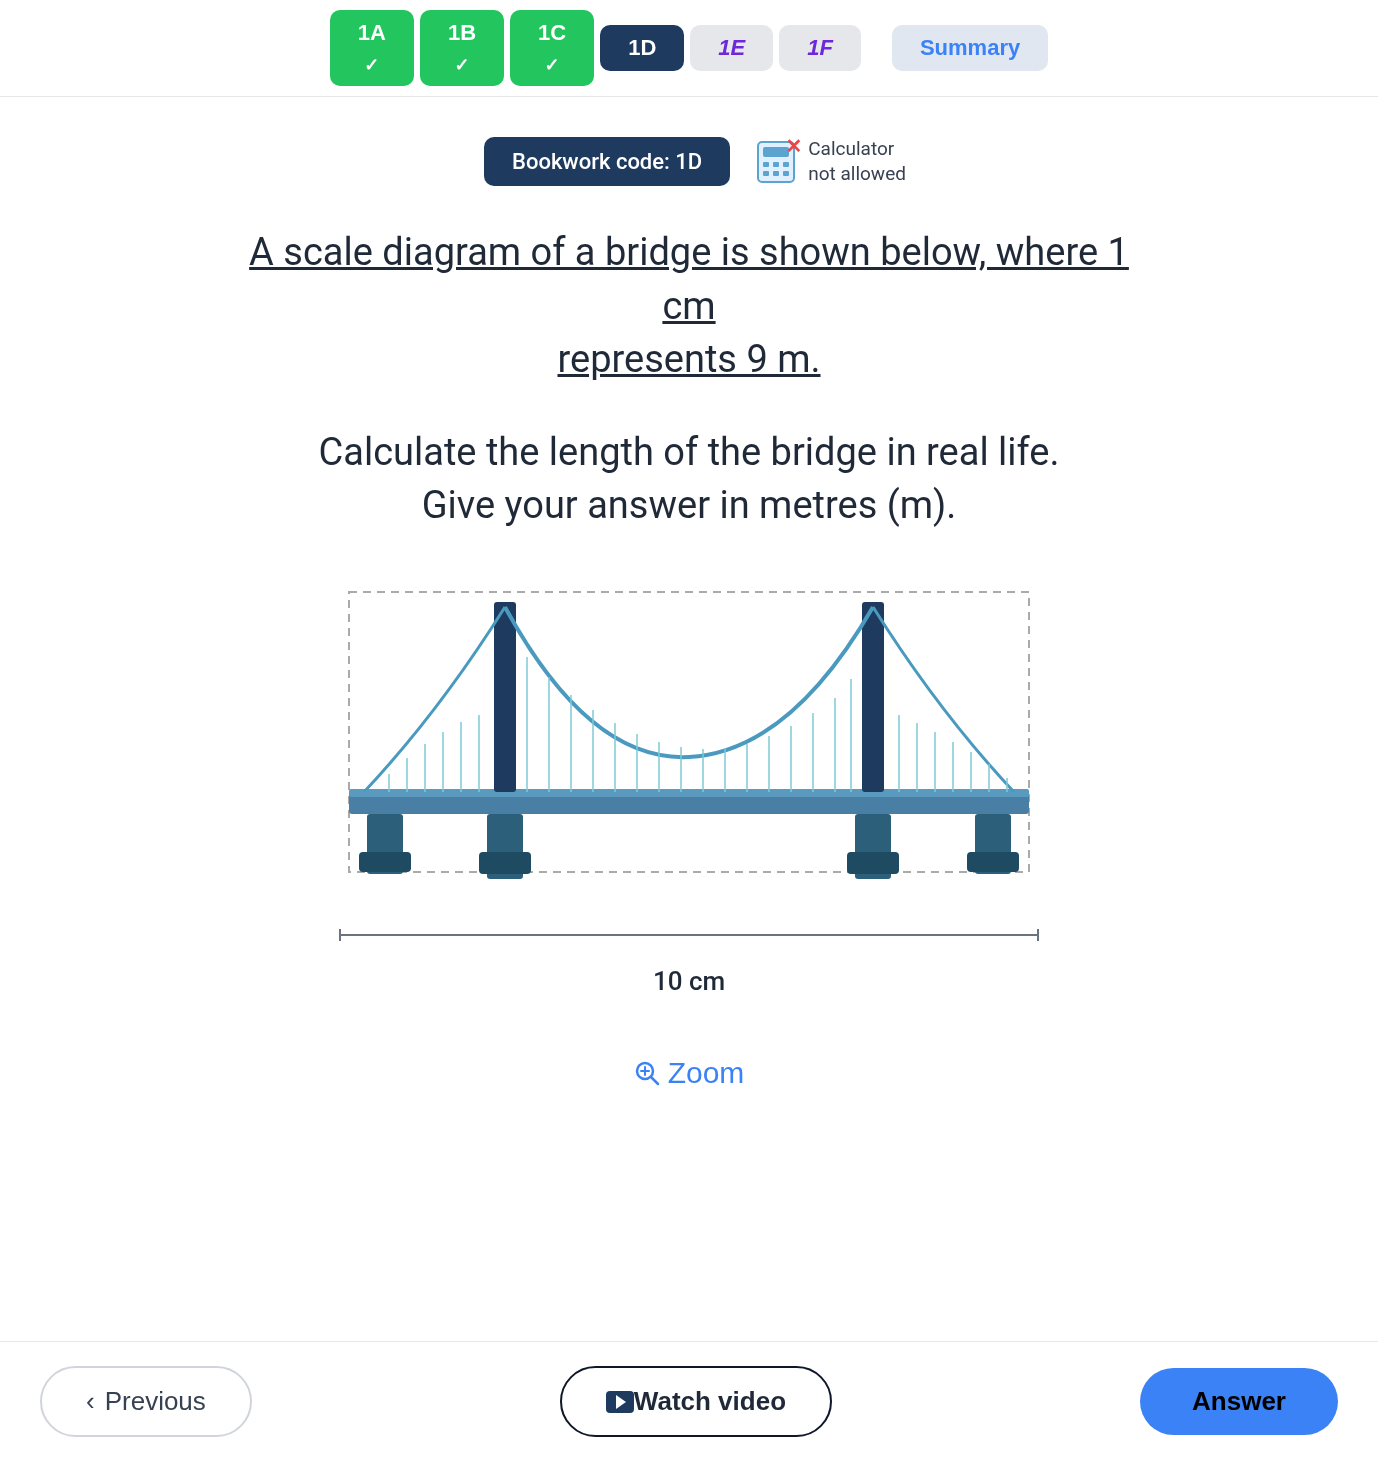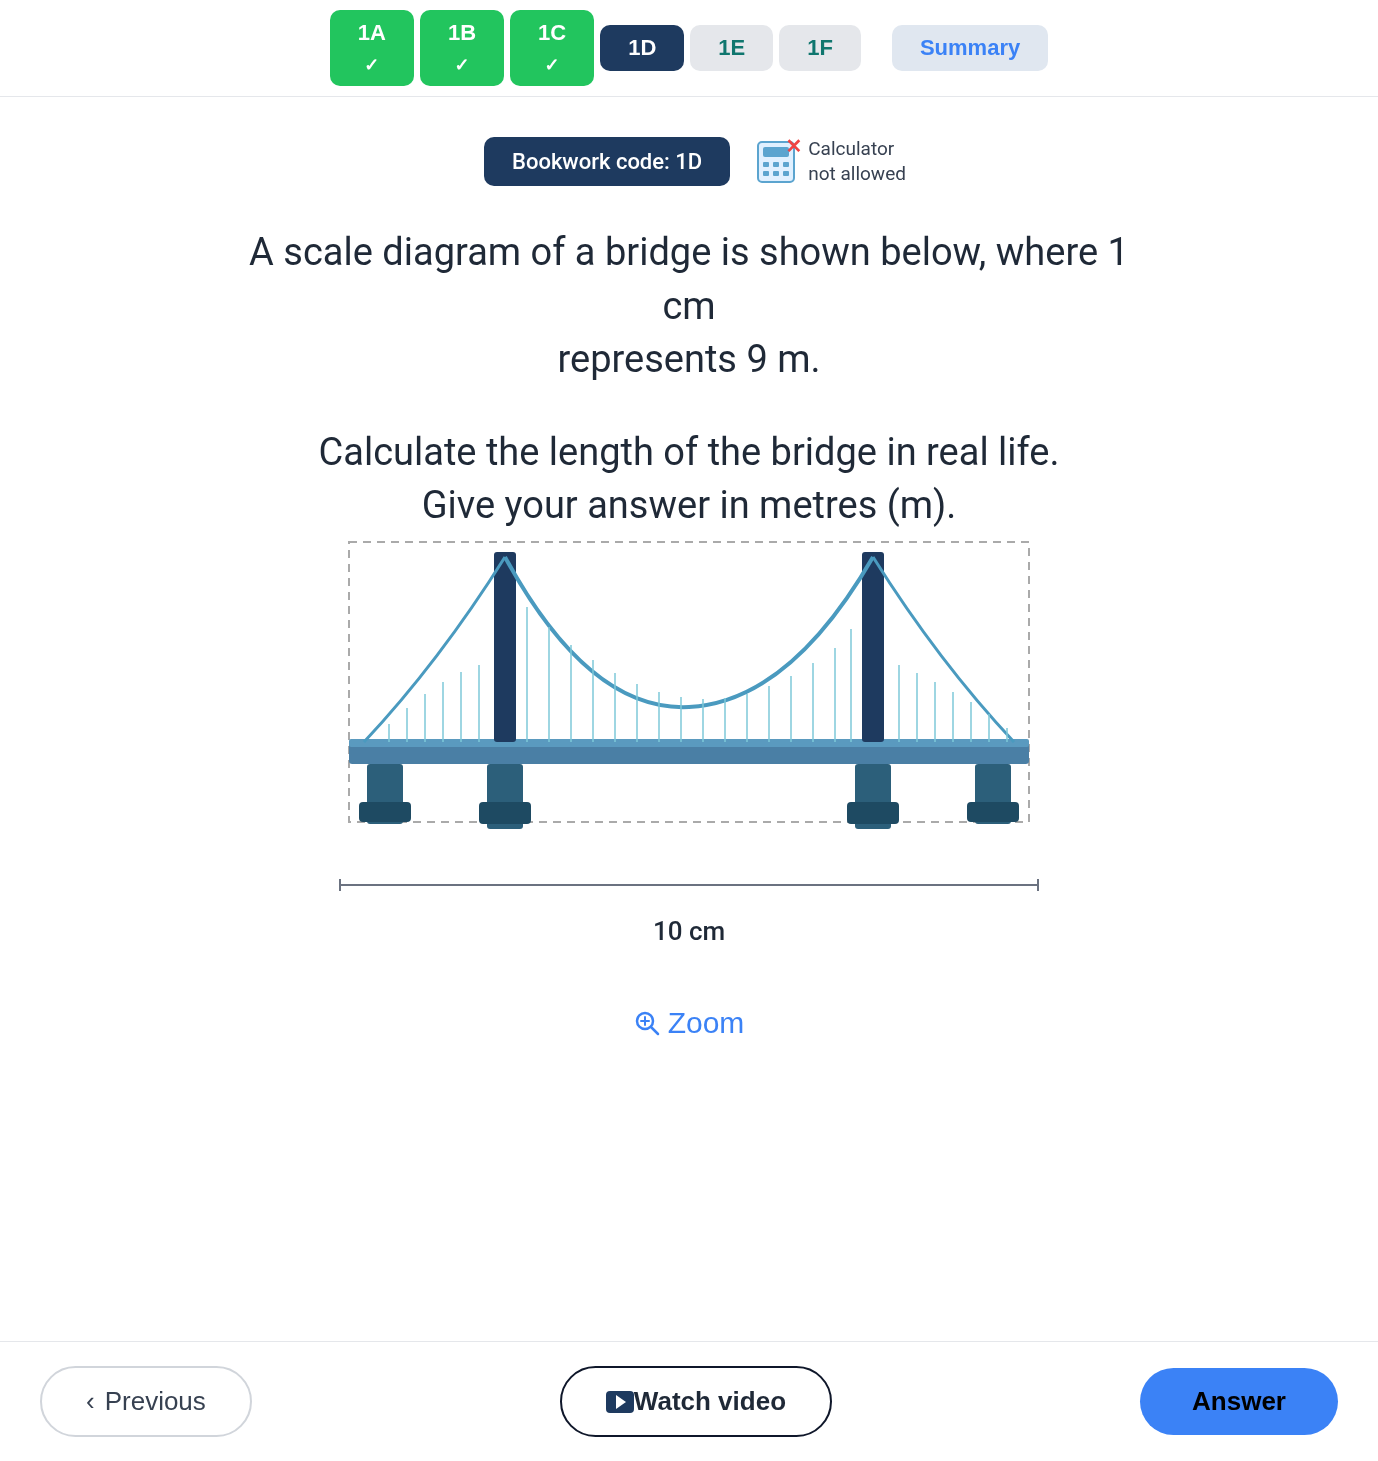--- a/index.html
+++ b/index.html
@@ -37,21 +37,22 @@
       background: #22c55e;
       color: #fff;
     }
     .tab-active {
       background: #1e3a5f;
       color: #fff;
       justify-content: center;
     }
     .tab-inactive {
       background: #e5e7eb;
-      color: #0f766e;
+      color: #6d28d9;
+      font-style: italic;
     }
     .tab-summary {
       background: #e0e7f0;
       color: #3b82f6;
       font-weight: 600;
       margin-left: 25px;
     }
     .checkmark {
       font-size: 18px;
     }
@@ -112,30 +113,32 @@
     }
 
     
     .question-text {
       text-align: center;
       font-size: 38px;
       color: #1f2937;
       margin-bottom: 40px;
       line-height: 1.4;
       max-width: 900px;
+      text-decoration: underline;
     }
     .question-text .sub {
       font-size: 38px;
       display: block;
     }
 
     .instruction-text {
       text-align: center;
       font-size: 38px;
       color: #1f2937;
+      margin-bottom: 50px;
       line-height: 1.4;
       max-width: 900px;
     }
 
     
     .diagram-container {
       display: flex;
       flex-direction: column;
       align-items: center;
       margin-bottom: 30px;

